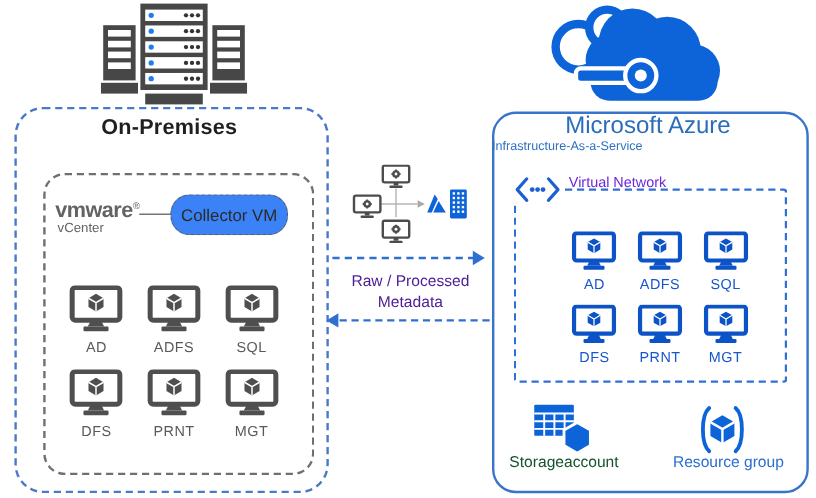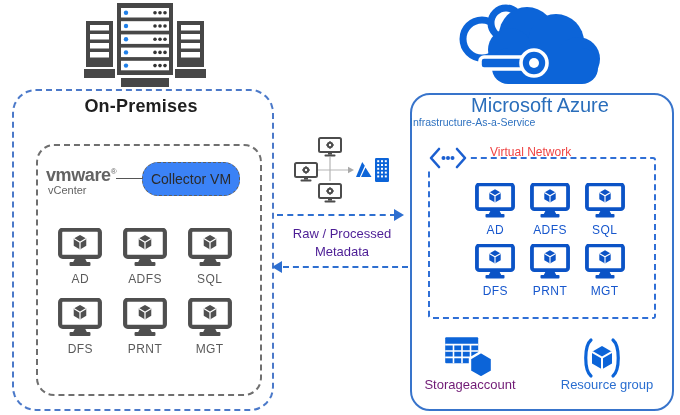--- a/index.html
+++ b/index.html
@@ -18,21 +18,21 @@
   .vm-light{font-weight:700;}
   .vm-reg{font-size:8px;vertical-align:super;}
   .vcenter{font-size:11px;padding-left:2px;}
   .connector{position:absolute;left:116px;top:178px;width:28px;border-top:1.5px solid #555;}
   .collector-pill{position:absolute;left:142px;top:162px;width:96px;height:32px;
     border:1.6px dashed #5f5f5f;border-radius:16px;display:flex;align-items:center;
     justify-content:center;font-size:14px;color:#2b2b2b;background:#3b82f6;}
 
   
   .vm-grid{position:absolute;display:grid;grid-template-columns:repeat(3,1fr);}
-  .vm-cell{display:flex;flex-direction:column;align-items:center;gap:2px;}
+  .vm-cell{display:flex;flex-direction:column;align-items:center;gap:2px;margin-top:10px;}
   .vm-label{font-size:12px;letter-spacing:.4px;}
   .onprem-grid{left:48px;top:228px;width:194px;color:#4f4f4f;grid-template-rows:70px 70px;}
   .onprem-grid .mon-svg{width:46px;height:42px;}
   .onprem-grid .vm-label{color:#5a5a5a;}
   .azure-grid{left:468px;top:183px;width:164px;color:#0B53C6;grid-template-rows:61px 61px;}
   .azure-grid .mon-svg{width:42px;height:38px;}
   .azure-grid .vm-label{color:#1757CD;}
 
   
   .cluster-svg{position:absolute;left:292px;top:137px;width:100px;height:74px;}
@@ -50,24 +50,24 @@
   .azure-box{position:absolute;left:410px;top:93px;width:260px;height:314px;
     border:2px solid #3874cb;border-radius:20px;}
   .azure-cloud{position:absolute;left:452px;top:2px;width:152px;height:86px;}
   .azure-title{position:absolute;left:410px;top:94px;width:260px;text-align:center;
     font-size:20px;color:#2a6ebb;}
   .azure-subtitle{position:absolute;left:410px;top:116px;width:260px;
     font-size:10.5px;color:#2f72c0;}
   .vn-box{position:absolute;left:428px;top:157px;width:224px;height:158px;
     border:2px dashed #2f6fd6;border-radius:3px;}
   .vn-icon{position:absolute;left:428px;top:146px;width:40px;height:24px;background:#fff;}
-  .vn-label{position:absolute;left:490px;top:145px;font-size:12px;color:#ef4444;}
+  .vn-label{position:absolute;left:474px;top:145px;font-size:12px;color:#6d28d9;}
   .storage-icon{position:absolute;left:444px;top:336px;width:54px;height:44px;}
   .storage-label{position:absolute;left:405px;top:377px;width:130px;text-align:center;
-    font-size:13px;color:#701a75;}
+    font-size:13px;color:#14532d;}
   .resource-icon{position:absolute;left:580px;top:337px;width:44px;height:42px;}
   .resource-label{position:absolute;left:542px;top:377px;width:130px;text-align:center;
     font-size:13px;color:#2a6ed0;}
   .server-rack{position:absolute;left:84px;top:2px;width:122px;height:86px;}
 </style>
 </head>
 <body>
 
 <div class="canvas">
 

